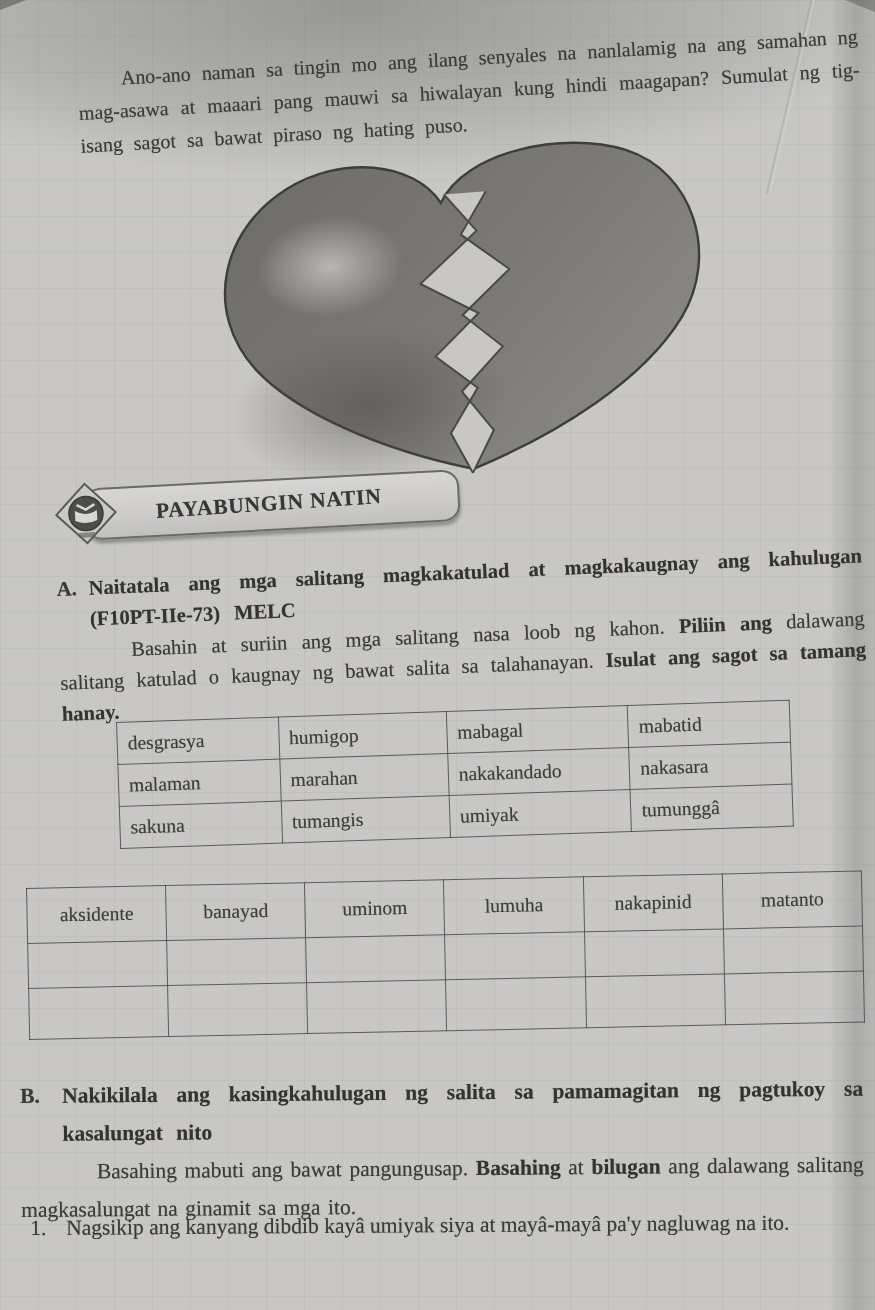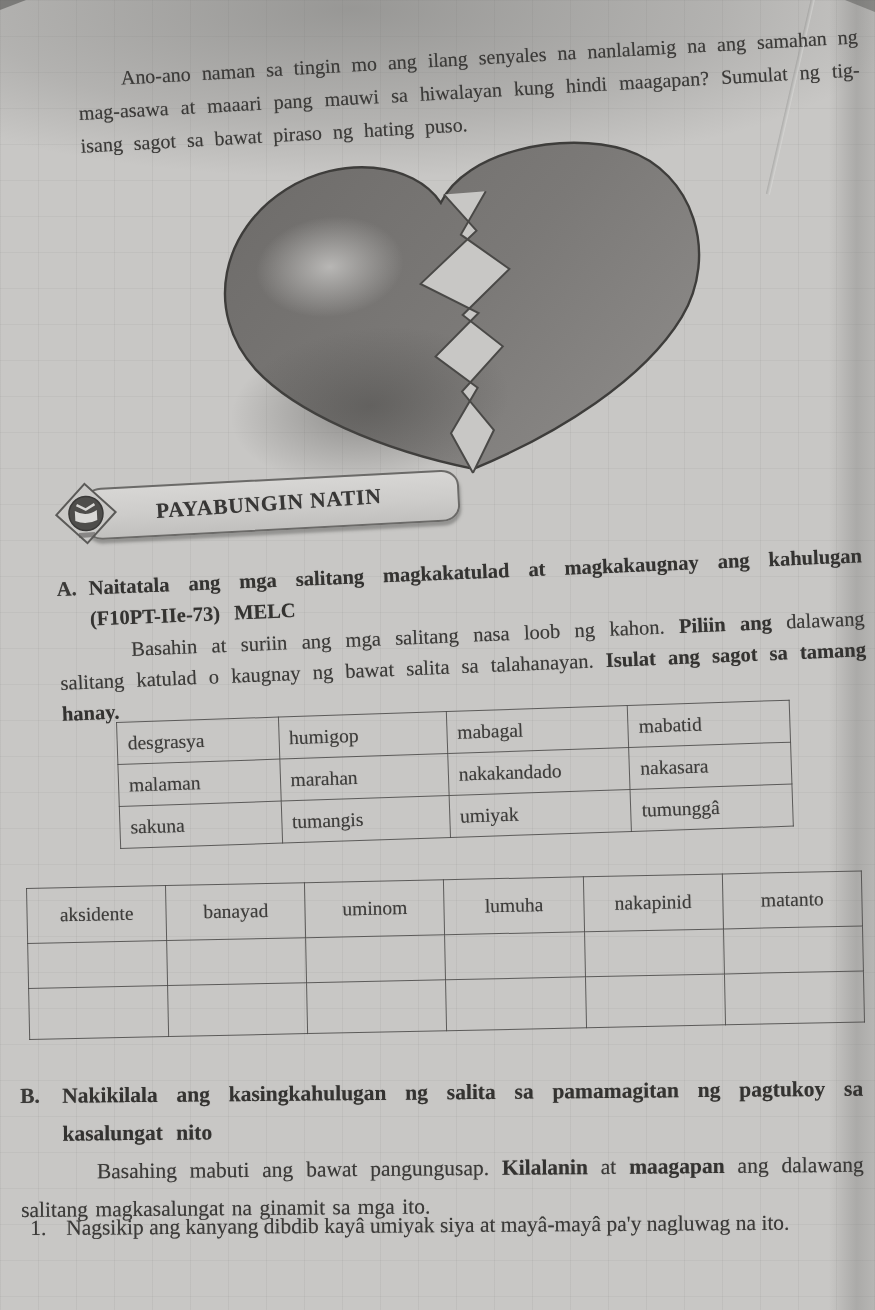--- a/index.html
+++ b/index.html
@@ -209,20 +209,20 @@
       <td></td>
       <td></td>
       <td></td>
     </tr>
   </tbody>
     </table>
 
   <div class="abs section section-b">
     <span class="section-label">B.</span>
     <p class="heading">Nakikilala ang kasingkahulugan ng salita sa pamamagitan ng pagtukoy sa kasalungat nito</p>
-    <p class="body-par"><span>Basahing mabuti ang bawat pangungusap. </span><b>Kilalanin</b><span> at </span><b>maagapan</b><span> ang dalawang salitang magkasalungat na ginamit sa mga ito.</span></p>
+    <p class="body-par"><span>Basahing mabuti ang bawat pangungusap. </span><b>Basahing</b><span> at </span><b>bilugan</b><span> ang dalawang salitang magkasalungat na ginamit sa mga ito.</span></p>
   </div>
 
   <div class="abs item-1">
     <span class="section-label" style="font-weight:normal;">1.</span>
     <p class="item-text" style="margin:0 0 0 36px;">Nagsikip ang kanyang dibdib kayâ umiyak siya at mayâ-mayâ pa'y nagluwag na ito.</p>
   </div>
 </div>
 
 </body></html>

